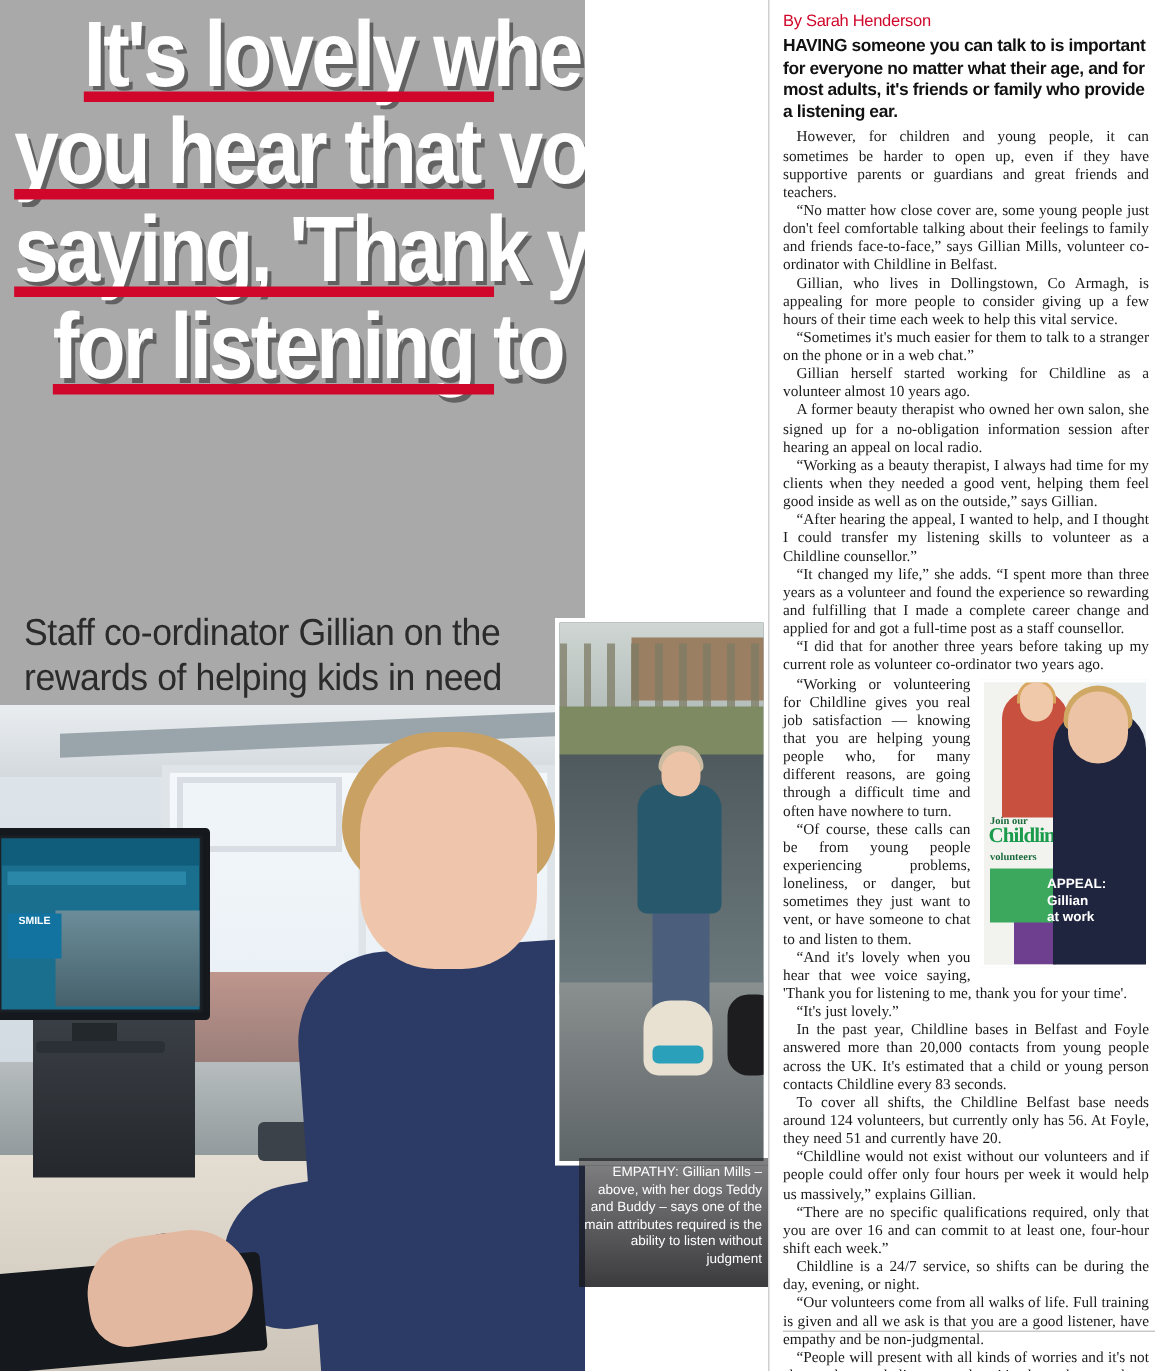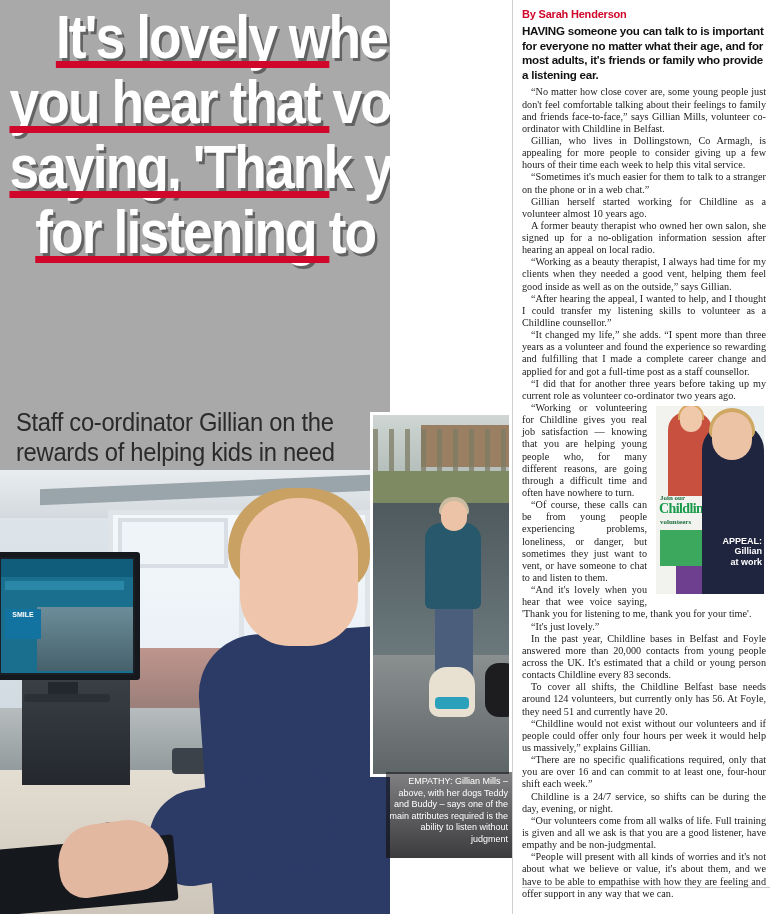--- a/index.html
+++ b/index.html
@@ -213,21 +213,21 @@
 
   
   .article {
     position: absolute; left: 512px; top: 0;
     width: 266px; height: 914px;
     background: #ffffff;
     padding: 8px 12px 0 10px;
   }
   .byline {
     color: #d0062a;
-    font-weight: 700;
+    font-weight: 400;
     font-size: 11px;
     letter-spacing: -0.2px;
     margin-bottom: 4px;
   }
   .standfirst {
     font-family: "Liberation Sans", sans-serif;
     font-weight: 700;
     font-size: 11.6px;
     line-height: 1.26;
     color: #111;
@@ -262,21 +262,21 @@
   .poster-green { position:absolute; left:4px; top:124px; width:58px; height:36px; background:#3ba85e; }
   .poster-legs { position:absolute; left:20px; top:148px; width:28px; height:40px; background:#6d3f8e; }
   .inset-woman { position:absolute; right:0; top:18px; width:62px; height:174px; background:#20253f; border-radius:26px 26px 0 0; }
   .inset-head { position:absolute; right:12px; top:6px; width:40px; height:48px; background:#edc3a6; border-radius:20px; }
   .inset-hair { position:absolute; right:9px; top:2px; width:46px; height:30px; background:#cfa964; border-radius:23px 23px 6px 6px; }
   .caption-appeal {
     position:absolute; right:2px; bottom:26px;
     width:64px;
     color:#ffffff;
     font-family:"Liberation Sans Narrow","Liberation Sans",sans-serif;
-    font-weight:700; font-size:9px; line-height:1.2; text-align:right;
+    font-weight:700; font-size:9px; line-height:1.2; text-align:left;
   }
   .article-rule {
     position:absolute; left:10px; right:8px; bottom:26px; height:1px; background:#c9c9c9;
   }
   .article-border-left {
     position:absolute; left:0; top:0; width:1px; height:914px; background:#cfcfcf;
   }
 </style>
 </head>
 <body>
@@ -357,20 +357,21 @@
   </div>
 
   <div class="article">
     <div class="article-border-left"></div>
 
     <div class="byline">By Sarah Henderson</div>
     <div class="standfirst">HAVING someone you can talk to is important for everyone no matter what their age, and for most adults, it's friends or family who provide a listening ear.</div>
 
     <div class="body-text">
 
+      <p>However, for children and young people, it can sometimes be harder to open up, even if they have supportive parents or guardians and great friends and teachers.</p>
       <p>“No matter how close cover are, some young people just don't feel comfortable talking about their feelings to family and friends face-to-face,” says Gillian Mills, volunteer co-ordinator with Childline in Belfast.</p>
       <p>Gillian, who lives in Dollingstown, Co Armagh, is appealing for more people to consider giving up a few hours of their time each week to help this vital service.</p>
       <p>“Sometimes it's much easier for them to talk to a stranger on the phone or in a web chat.”</p>
       <p>Gillian herself started working for Childline as a volunteer almost 10 years ago.</p>
       <p>A former beauty therapist who owned her own salon, she signed up for a no-obligation information session after hearing an appeal on local radio.</p>
       <p>“Working as a beauty therapist, I always had time for my clients when they needed a good vent, helping them feel good inside as well as on the outside,” says Gillian.</p>
       <p>“After hearing the appeal, I wanted to help, and I thought I could transfer my listening skills to volunteer as a Childline counsellor.”</p>
       <p>“It changed my life,” she adds. “I spent more than three years as a volunteer and found the experience so rewarding and fulfilling that I made a complete career change and applied for and got a full-time post as a staff counsellor.</p>
       <p>“I did that for another three years before taking up my current role as volunteer co-ordinator two years ago.</p>
 

